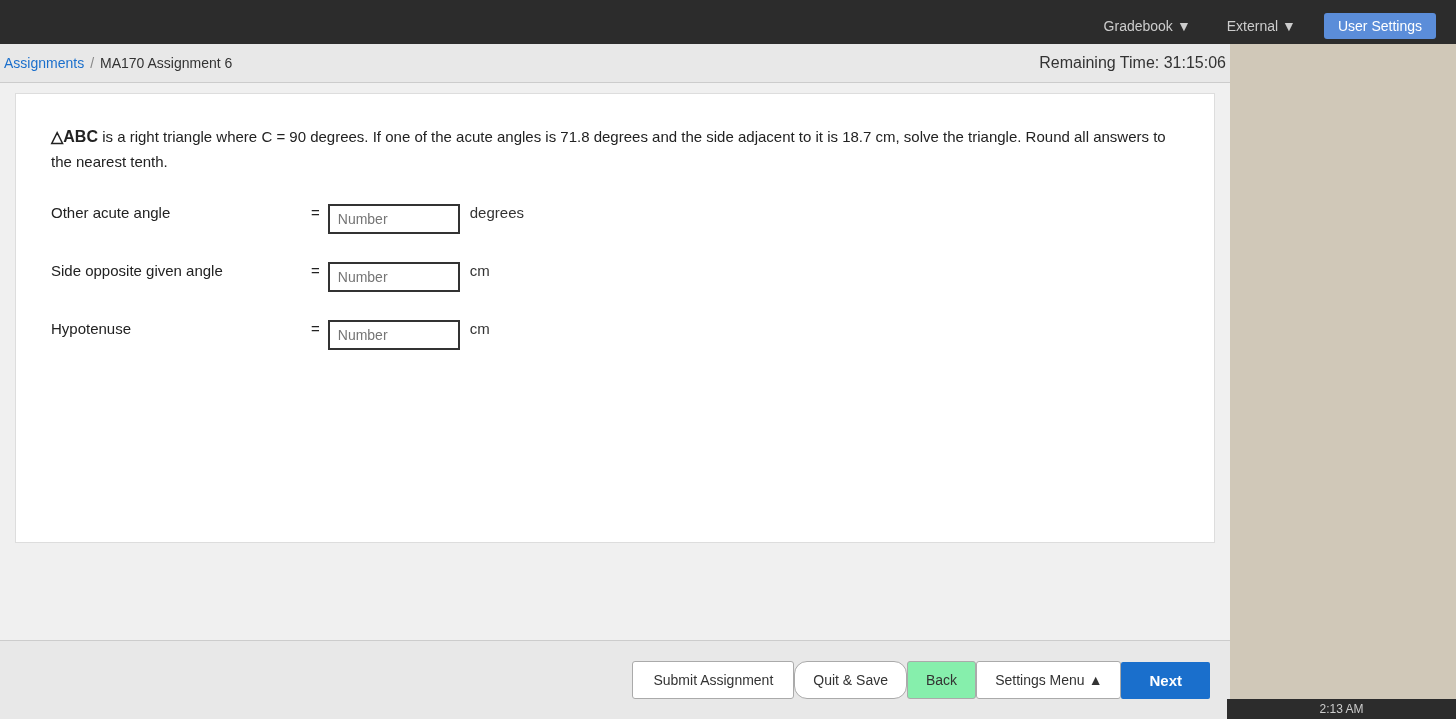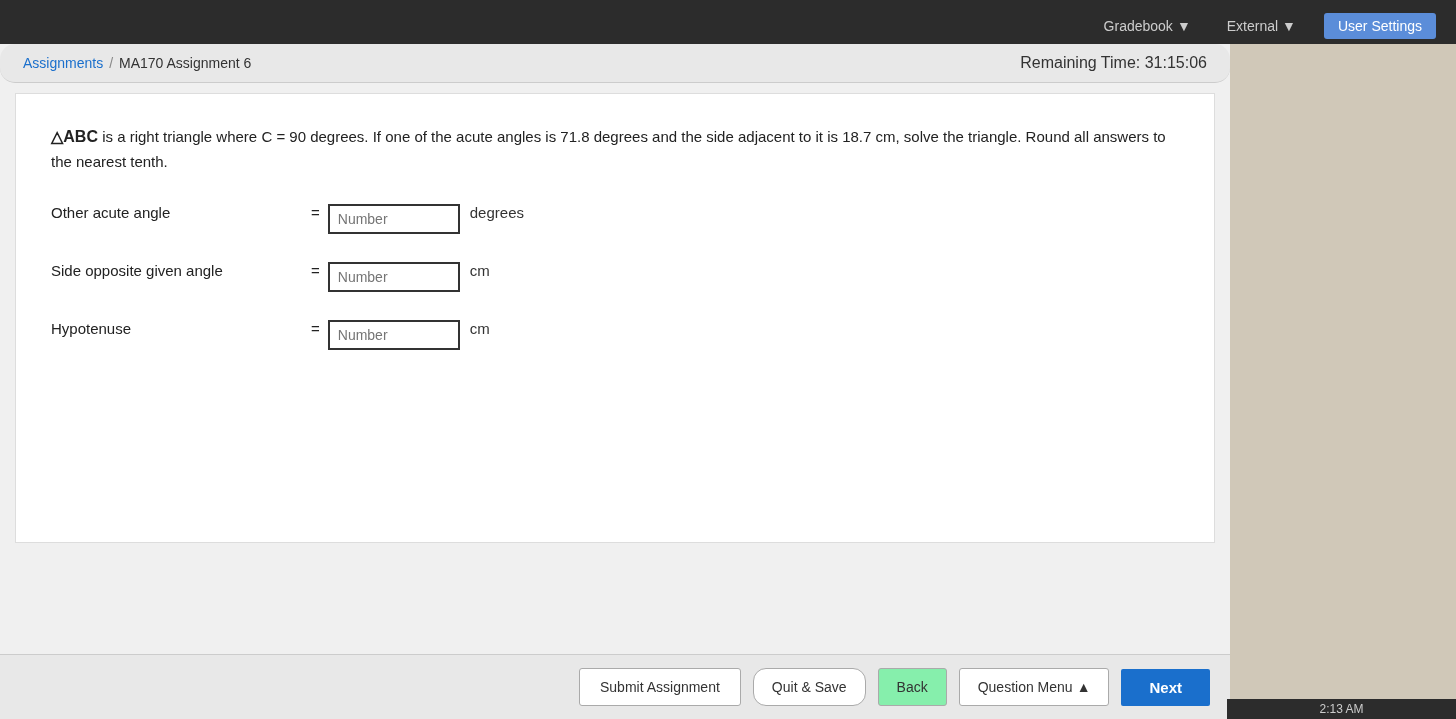--- a/index.html
+++ b/index.html
@@ -50,27 +50,26 @@
       height: 675px;
       position: absolute;
       top: 44px;
       left: 0;
     }
 
     
     .breadcrumb-bar {
       background: #e8e8e8;
       border-bottom: 1px solid #ccc;
-      padding: 10px 23px;
+      padding: 10px 4px;
       font-size: 14px;
       color: #333;
       display: flex;
       align-items: center;
       justify-content: space-between;
-      border-radius: 15px;
     }
     .breadcrumb-left {
       display: flex;
       align-items: center;
       gap: 4px;
     }
     .breadcrumb-link {
       color: #1a6fcc;
       cursor: pointer;
       text-decoration: none;
@@ -137,25 +136,25 @@
     }
 
     
     .bottom-bar {
       position: absolute;
       bottom: 0;
       left: 0;
       width: 1230px;
       background: #e8e8e8;
       border-top: 1px solid #ccc;
-      padding: 13px 20px;
+      padding: 20px 20px;
       display: flex;
       align-items: center;
       justify-content: flex-end;
-      gap: 12px;
+      gap: 0;
     }
     .btn-submit {
       background: #fff;
       border: 1px solid #aaa;
       padding: 10px 20px;
       font-size: 14px;
       cursor: pointer;
       border-radius: 3px;
       color: #333;
     }
@@ -281,21 +280,21 @@
       <span class="unit-label">cm</span>
     </div>
 
   </div>
 
   <div class="bottom-bar">
     <button class="btn-submit">Submit Assignment</button>
     <button class="btn-quit">Quit &amp; Save</button>
     <button class="btn-back">Back</button>
     <button class="btn-question-menu">
-      <span>Question Menu</span>
+      <span>Settings Menu</span>
       <span>▲</span>
     </button>
     <button class="btn-next">Next</button>
   </div>
 
 </div>
 
 <div class="right-side"></div>
 
 <div class="status-bar">

